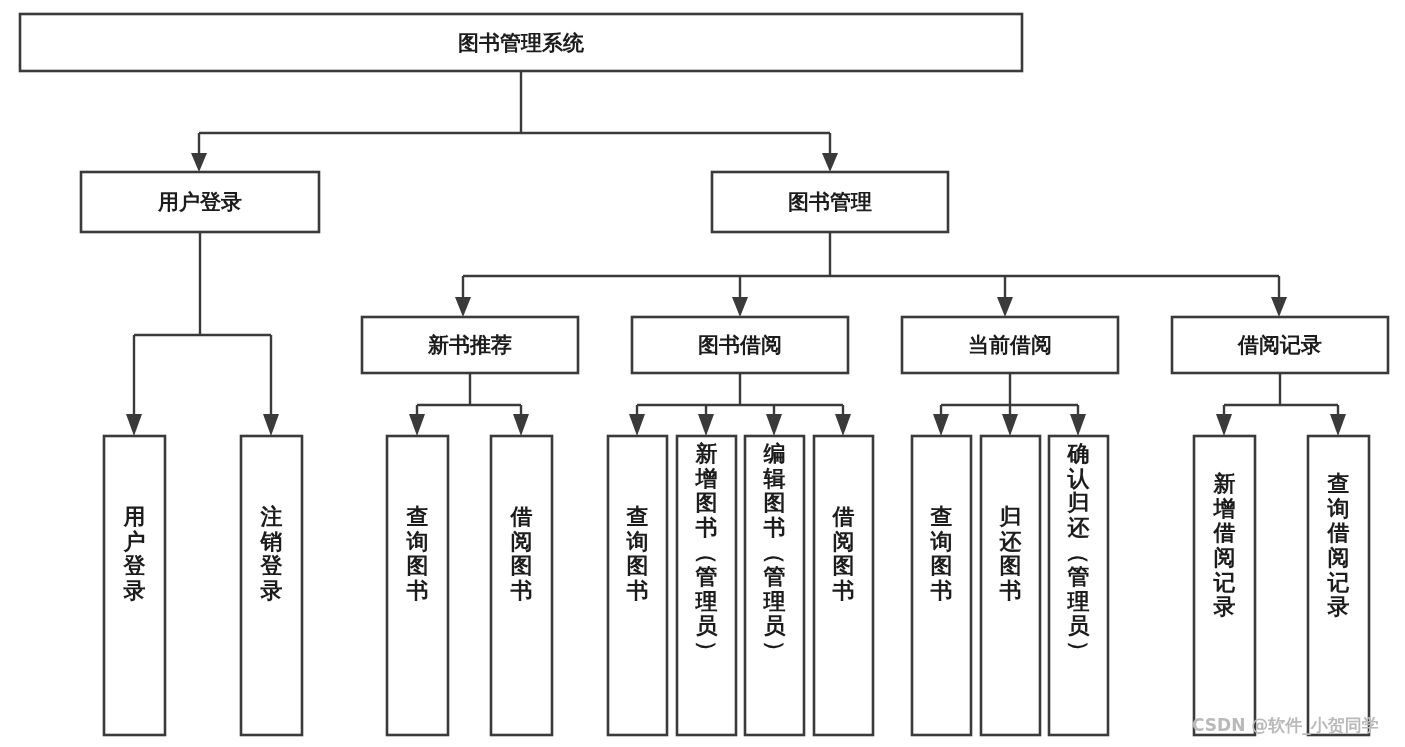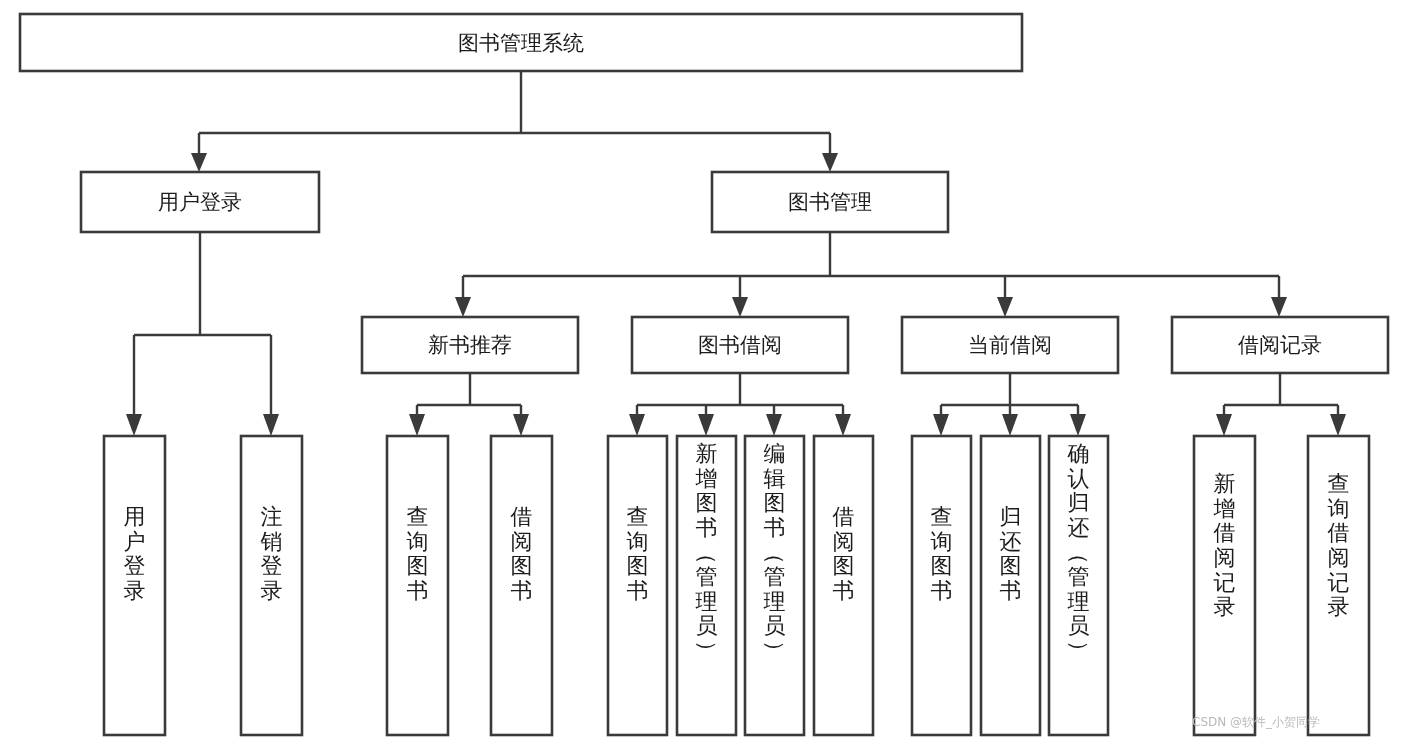--- a/index.html
+++ b/index.html
@@ -11,20 +11,21 @@
     width: 1405px;
     height: 747px;
     overflow: hidden;
     font-family: "DejaVu Sans", "Liberation Sans", sans-serif;
   }
   #diagram-root {
     position: relative;
     width: 1405px;
     height: 631px;
     background: #ffffff;
+    font-weight: bold;
   }
   svg.canvas {
     position: absolute;
     left: 0;
     top: 0;
     width: 1405px;
     height: 747px;
     display: block;
   }
   .node-box {
@@ -70,21 +71,21 @@
     text-align: center;
   }
   .vlabel span.rot {
     display: block;
     text-align: center;
     transform: rotate(90deg);
   }
   .watermark {
     position: absolute;
     font-family: "DejaVu Sans", "Liberation Sans", sans-serif;
-    font-size: 12px;
+    font-size: 17px;
     color: #b9b9b9;
     white-space: nowrap;
     pointer-events: none;
   }
 </style>
 </head>
 <body>
 
 <div id="diagram-root">
 

